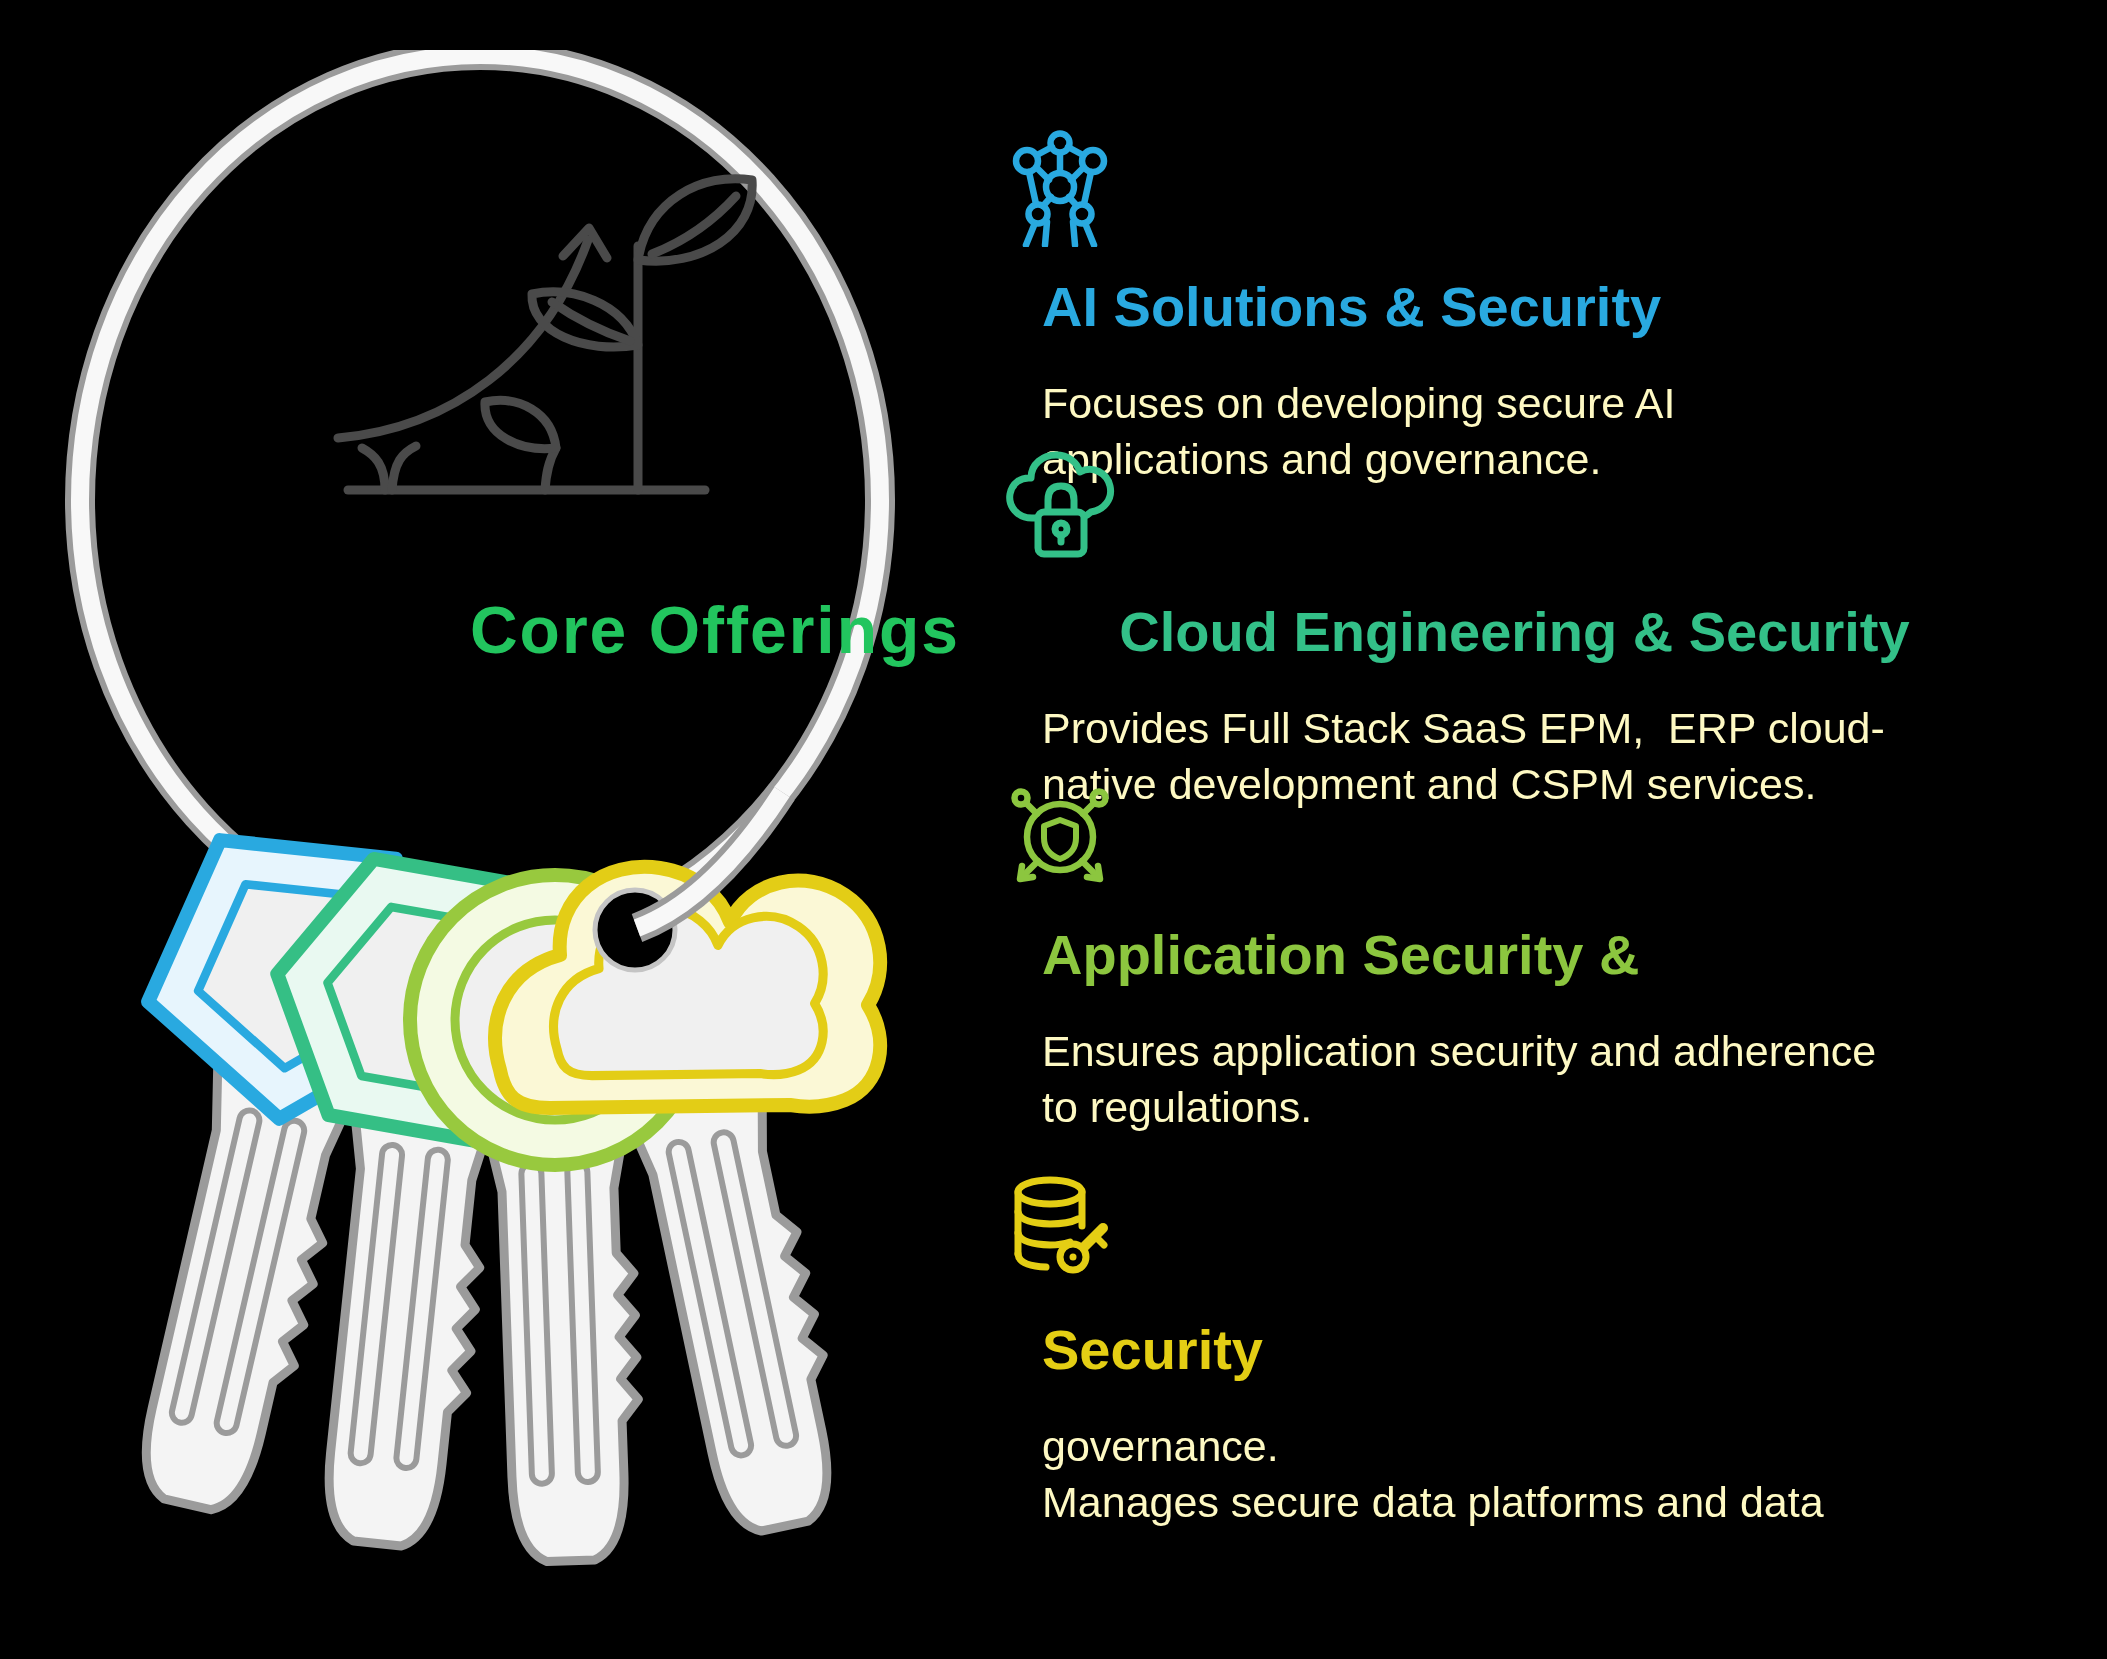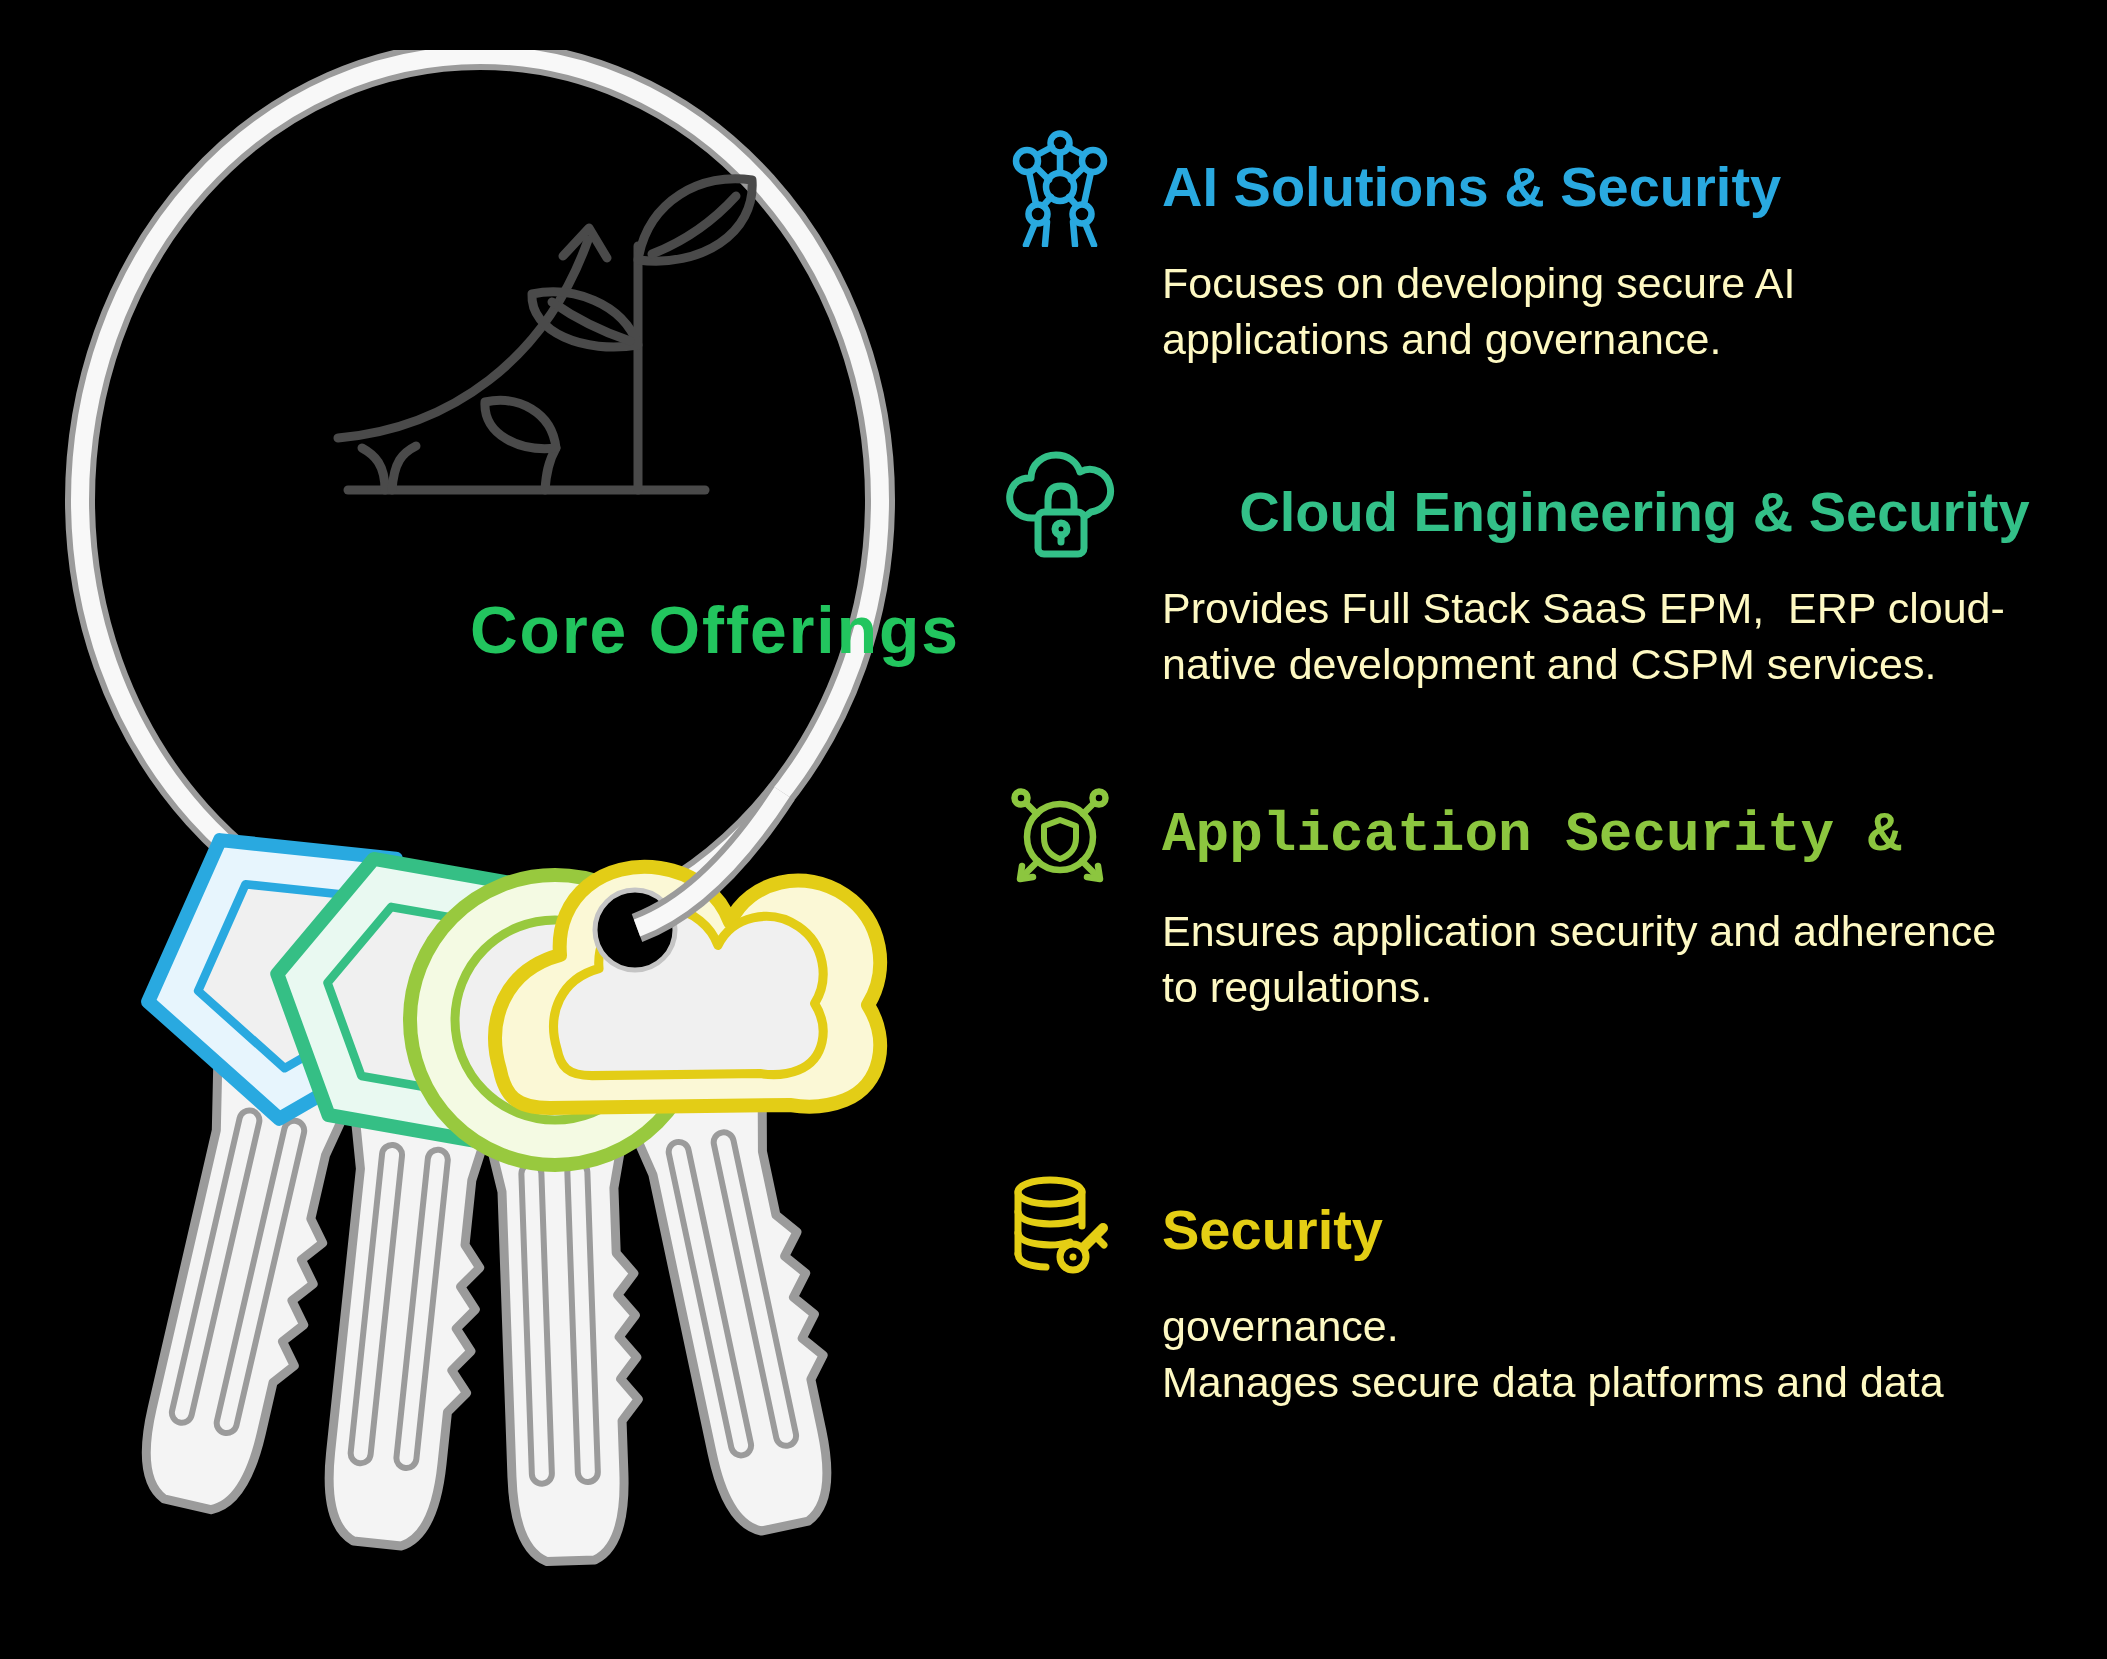--- a/index.html
+++ b/index.html
@@ -7,26 +7,26 @@
        font-family:"Liberation Sans",sans-serif;}
   .canvas{position:absolute;inset:0;}
 
   
   .keyring-svg{position:absolute;left:40px;top:50px;width:920px;height:1540px;}
   .core-label{position:absolute;left:40px;top:592px;width:920px;text-align:right;
               font-size:66px;font-weight:bold;color:#22c55e;letter-spacing:2px;}
 
   
   .sections{position:absolute;left:1000px;top:0;width:1107px;}
-  .section{position:absolute;left:0;display:flex;align-items:flex-start;}
+  .section{position:absolute;left:0;display:flex;align-items:flex-start;flex-direction:column;}
   .sec-1{top:127px;} .sec-2{top:452px;} .sec-3{top:775px;} .sec-4{top:1170px;}
   .icon-box{width:120px;height:120px;flex:0 0 120px;}
   .sec-text{margin-left:42px;margin-top:24px;width:945px;}
   .title-line{font-size:56px;line-height:72px;font-weight:bold;white-space:pre;}
-  .t-blue{color:#29A9E0;} .t-green{color:#33C088;text-align:center;} .t-lime{color:#8CC63F;font-family:Liberation Mono, monospace;} .t-yellow{color:#E4CE14;}
+  .t-blue{color:#29A9E0;} .t-green{color:#33C088;text-align:center;} .t-lime{color:#8CC63F;} .t-yellow{color:#E4CE14;}
   .desc{margin-top:32px;}
   .desc-line{font-size:43px;line-height:56px;color:#fef9c3;white-space:pre;}
 </style>
 </head>
 <body>
 
 <div class="canvas">
 
   <svg class="keyring-svg" viewBox="0 0 920 1540">
     <defs>

